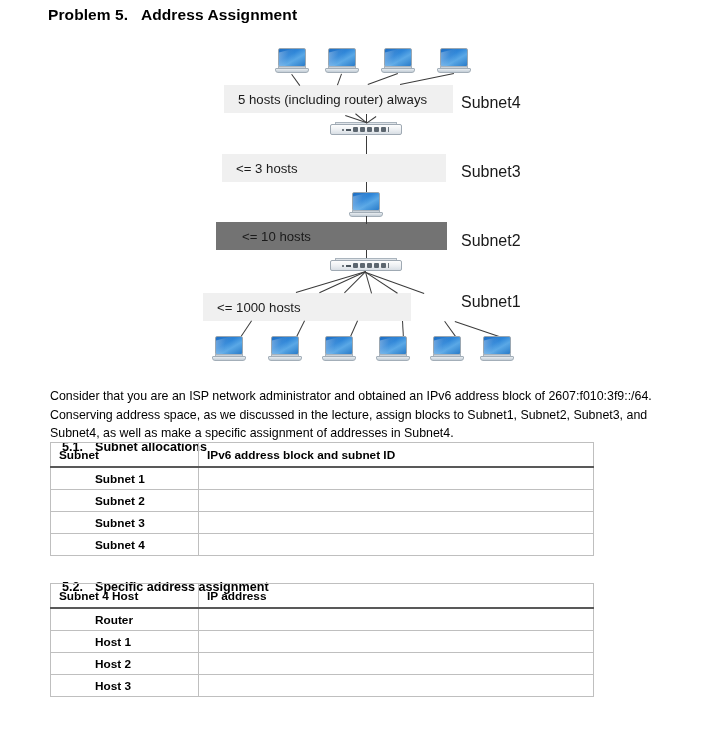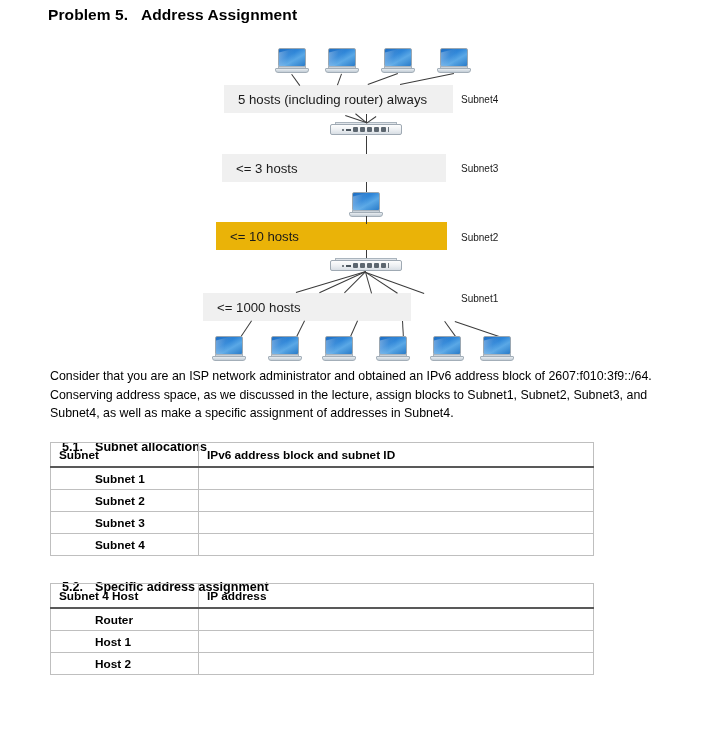--- a/index.html
+++ b/index.html
@@ -56,21 +56,21 @@
     box-sizing: border-box;
   }
   .subnet-bar span {
     font-size: 13.2px;
     color: #1a1a1a;
     padding-left: 14px;
     white-space: nowrap;
   }
   .subnet-label {
     position: absolute;
-    font-size: 10px;
+    font-size: 16px;
     color: #1a1a1a;
     white-space: nowrap;
     text-align: center;
   }
 
   
   .laptop {
     position: absolute;
     width: 34px;
     height: 26px;
@@ -179,21 +179,21 @@
   .vlink {
     position: absolute;
     width: 1px;
     background: #3b3b3b;
   }
 
   
   .para {
     position: absolute;
     left: 50px;
-    top: 367px;
+    top: 387px;
     width: 625px;
     font-size: 12.4px;
     line-height: 18.5px;
   }
 
   
   .sec-head {
     position: absolute;
     left: 48px;
     font-size: 12.6px;
@@ -235,21 +235,21 @@
 
   <div class="diagram" id="diagram">
       <div class="subnet-bar" style="left:224px;top:41px;width:229px;height:28px;background:#f0f0f0;">
         <span>5 hosts (including router) always</span>
       </div>
       <div class="subnet-label" style="left:461px;top:50px;">Subnet4</div>
       <div class="subnet-bar" style="left:222px;top:110px;width:224px;height:28px;background:#f0f0f0;">
         <span>&lt;= 3 hosts</span>
       </div>
       <div class="subnet-label" style="left:461px;top:119px;">Subnet3</div>
-      <div class="subnet-bar" style="left:216px;top:178px;width:231px;height:28px;background:#eab308;">
+      <div class="subnet-bar" style="left:216px;top:178px;width:231px;height:28px;background:#737373;padding-left:12px;">
         <span>&lt;= 10 hosts</span>
       </div>
       <div class="subnet-label" style="left:461px;top:188px;">Subnet2</div>
       <div class="subnet-bar" style="left:203px;top:249px;width:208px;height:28px;background:#f0f0f0;">
         <span>&lt;= 1000 hosts</span>
       </div>
       <div class="subnet-label" style="left:461px;top:249px;">Subnet1</div>
       <div class="laptop" style="left:275px;top:4px;">
         <div class="lid"></div>
         <div class="hinge"></div>
@@ -417,16 +417,20 @@
         <td class="blank"></td>
       </tr>
       <tr>
         <td>Host 1</td>
         <td class="blank"></td>
       </tr>
       <tr>
         <td>Host 2</td>
         <td class="blank"></td>
       </tr>
+      <tr>
+        <td>Host 3</td>
+        <td class="blank"></td>
+      </tr>
     </tbody>
   </table>
 
 </div>
 
 </body></html>

